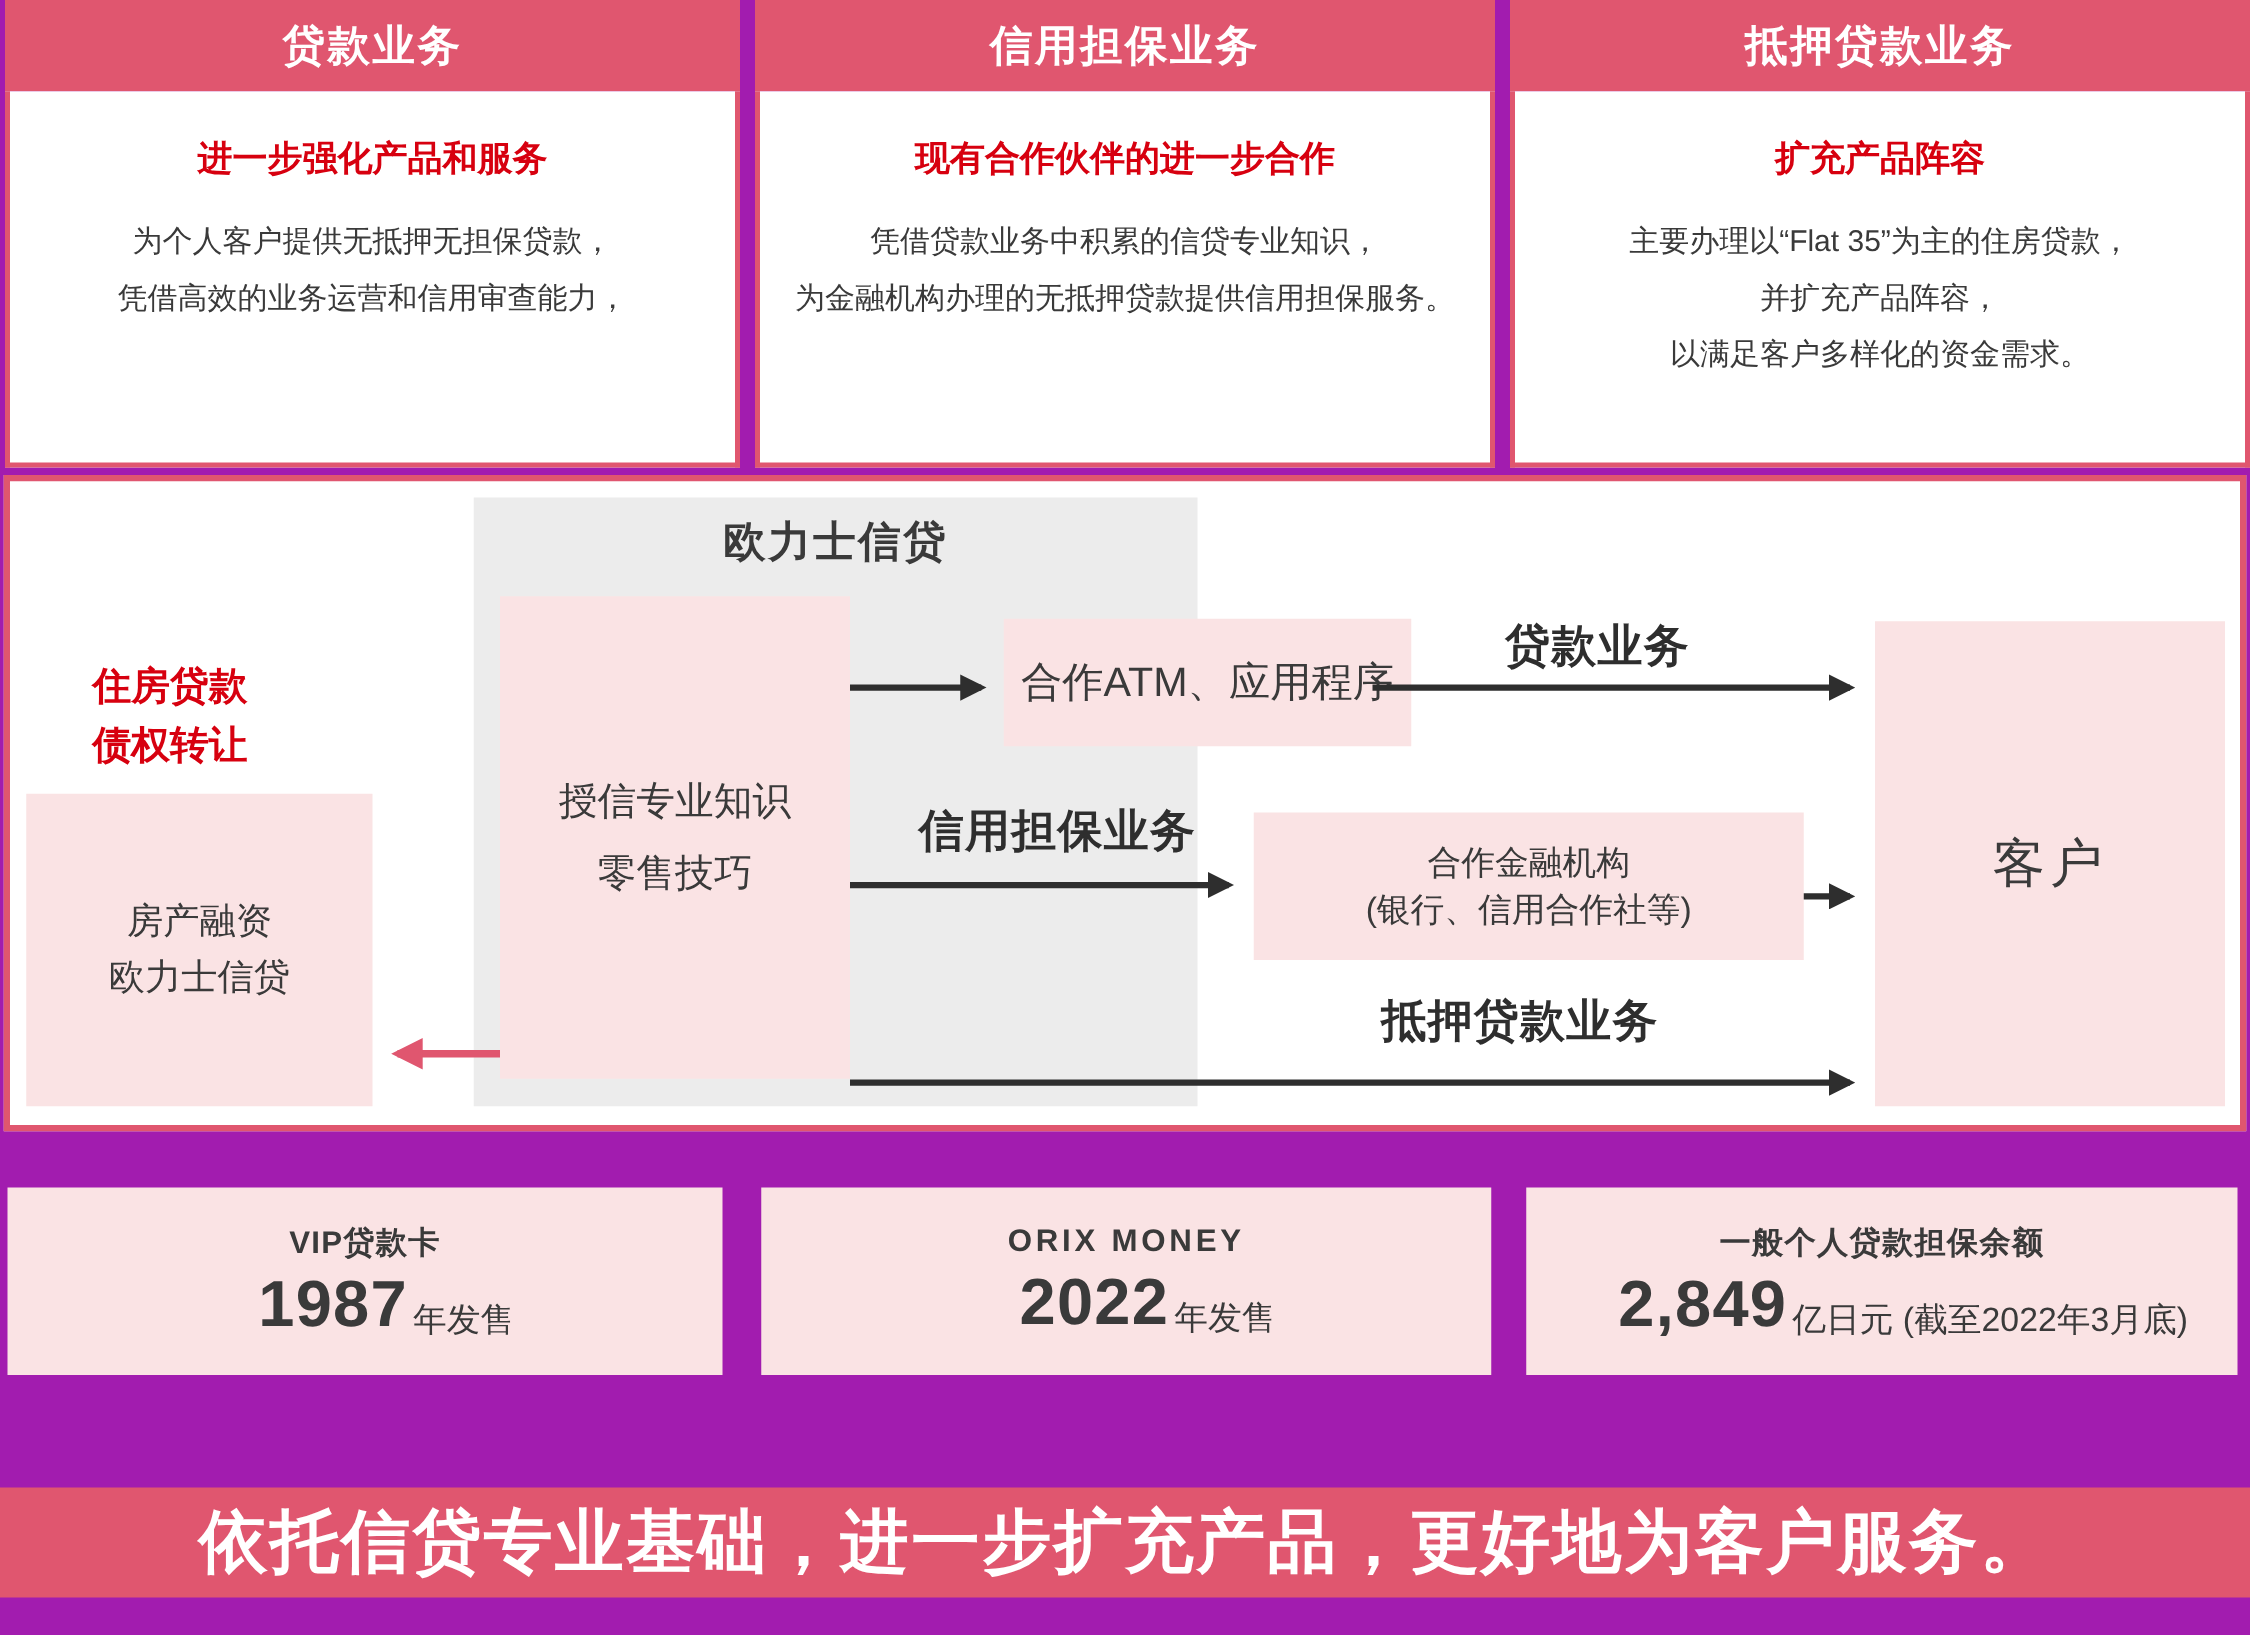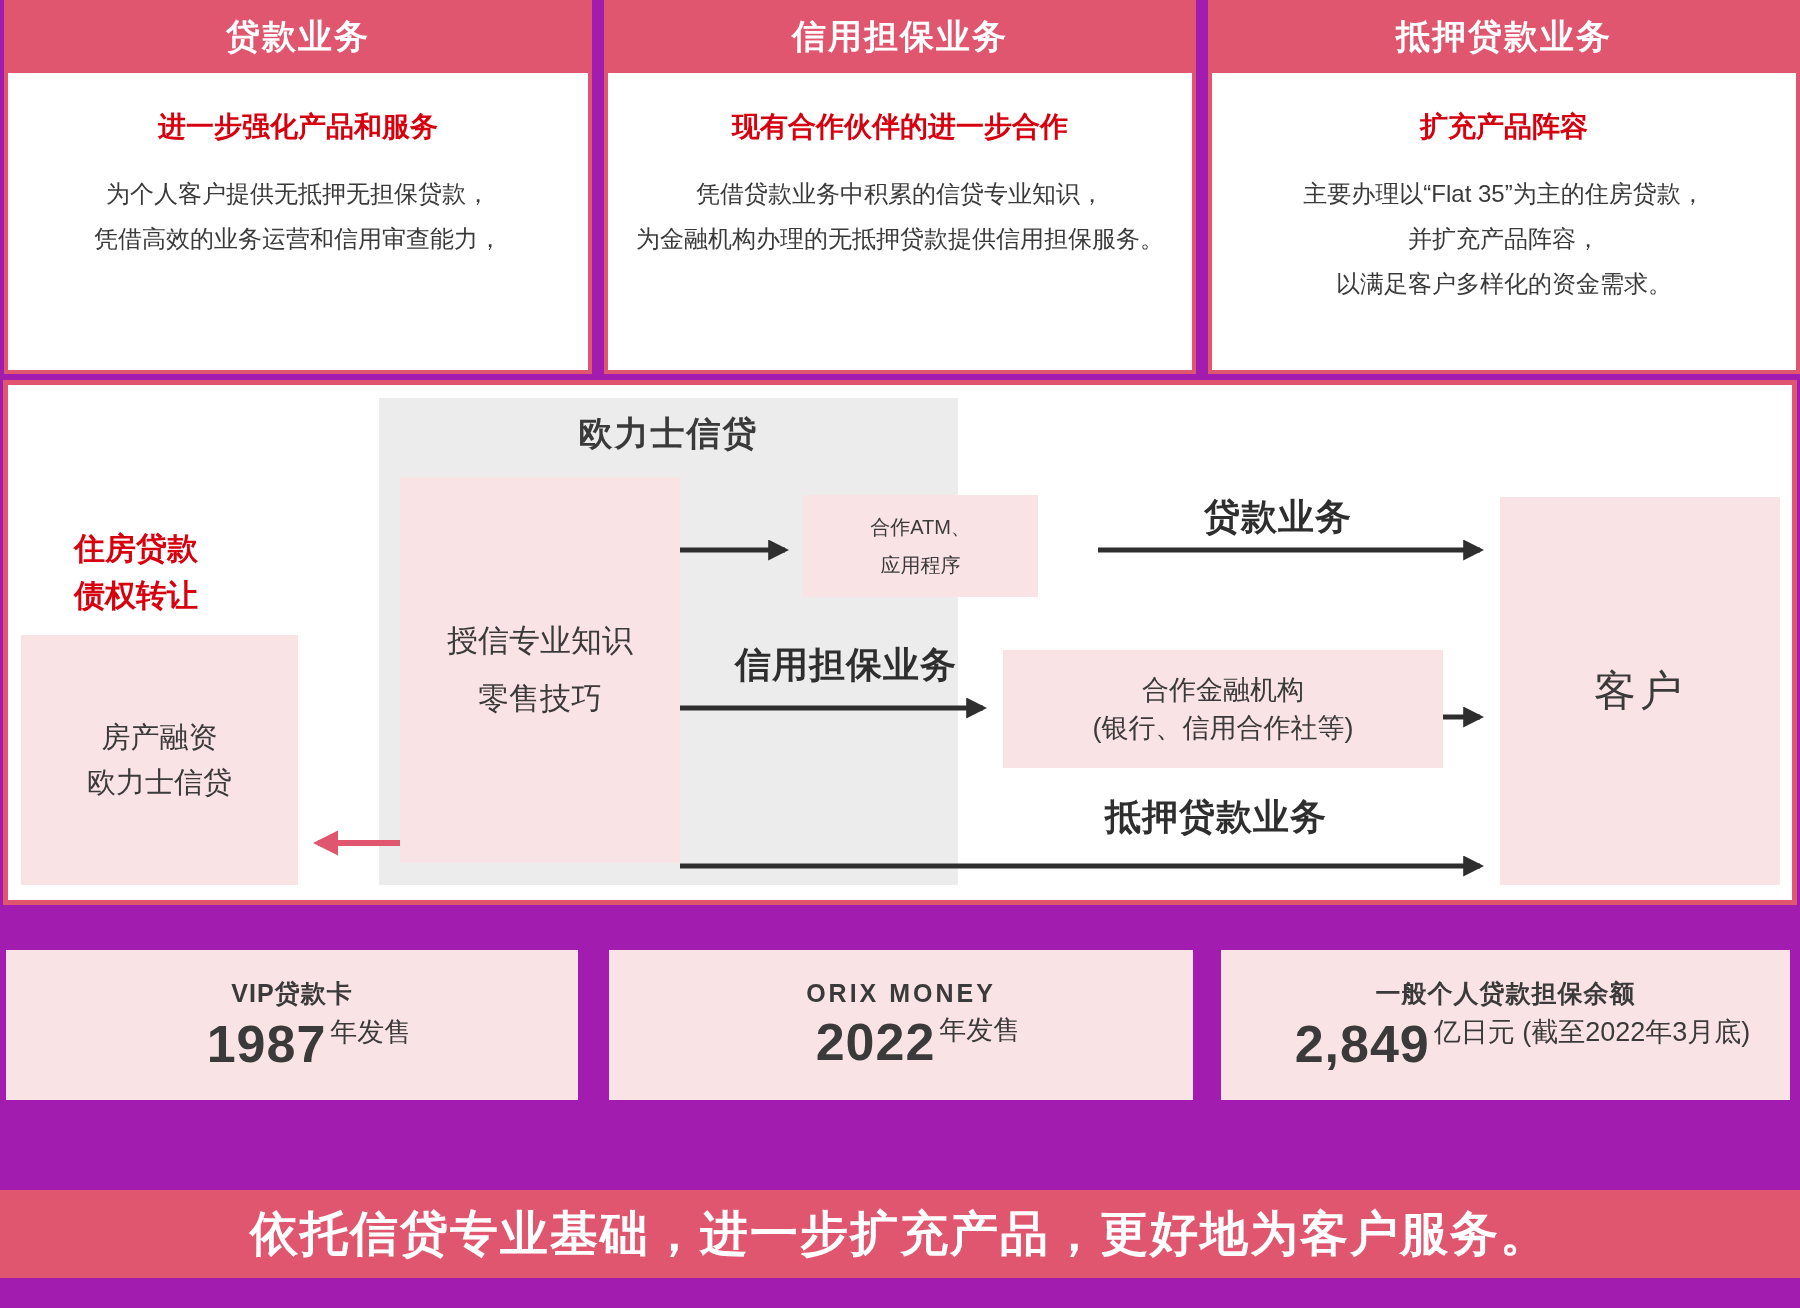--- a/index.html
+++ b/index.html
@@ -59,23 +59,23 @@
   .left-label{
     left:66px;top:140px;font-size:31px;font-weight:bold;color:var(--red);
     line-height:47px;
   }
   .left-box{
     left:13px;top:250px;width:277px;height:250px;background:var(--pink);
     display:flex;flex-direction:column;align-items:center;justify-content:center;
     font-size:29px;line-height:45px;color:var(--dark);text-align:center;
   }
   .atm-box{
-    left:795px;top:110px;width:235px;height:102px;background:var(--pink);
-    display:flex;flex-direction:column;align-items:center;justify-content:center;
-    font-size:20px;line-height:38px;color:var(--dark);text-align:center;
+    left:795px;top:110px;width:326px;height:102px;background:var(--pink);
+    display:flex;flex-direction:row;align-items:center;justify-content:center;
+    font-size:33px;line-height:38px;color:var(--dark);text-align:center;
   }
   .fin-box{
     left:995px;top:265px;width:440px;height:118px;background:var(--pink);
     display:flex;flex-direction:column;align-items:center;justify-content:center;
     font-size:27px;line-height:38px;color:var(--dark);text-align:center;
   }
   .customer-box{
     left:1492px;top:112px;width:280px;height:388px;background:var(--pink);
     display:flex;align-items:center;justify-content:center;
     font-size:42px;color:var(--dark);letter-spacing:4px;
@@ -92,28 +92,28 @@
   
   .stat{
     position:absolute;top:950px;height:150px;background:var(--pink);
     display:flex;flex-direction:column;align-items:center;justify-content:center;
   }
   .stat1{left:6px;width:572px;}
   .stat2{left:609px;width:584px;}
   .stat3{left:1221px;width:569px;}
   .stat-title{font-size:25px;font-weight:bold;color:var(--dark);letter-spacing:1px;}
   .stat2 .stat-title{letter-spacing:3px;}
-  .stat-line{margin-top:4px;display:flex;align-items:flex-start;color:var(--dark);margin-left:34px;}
+  .stat-line{margin-top:4px;display:flex;align-items:flex-end;color:var(--dark);margin-left:34px;}
   .stat-value{font-size:52px;font-weight:bold;letter-spacing:1px;}
   .stat-suffix{font-size:27px;margin-left:4px;}
   
   .banner{
     position:absolute;left:0;top:1190px;width:1800px;height:88px;background:var(--crimson);
     display:flex;align-items:center;justify-content:center;
-    color:#fff;font-size:48px;font-weight:bold;letter-spacing:2px;
+    color:#fff;font-size:55px;font-weight:bold;letter-spacing:2px;
   }
 </style>
 </head>
 <body>
 
 <div class="page">
 
   <div class="col col1">
     <div class="col-header">贷款业务</div>
     <div class="col-white">

